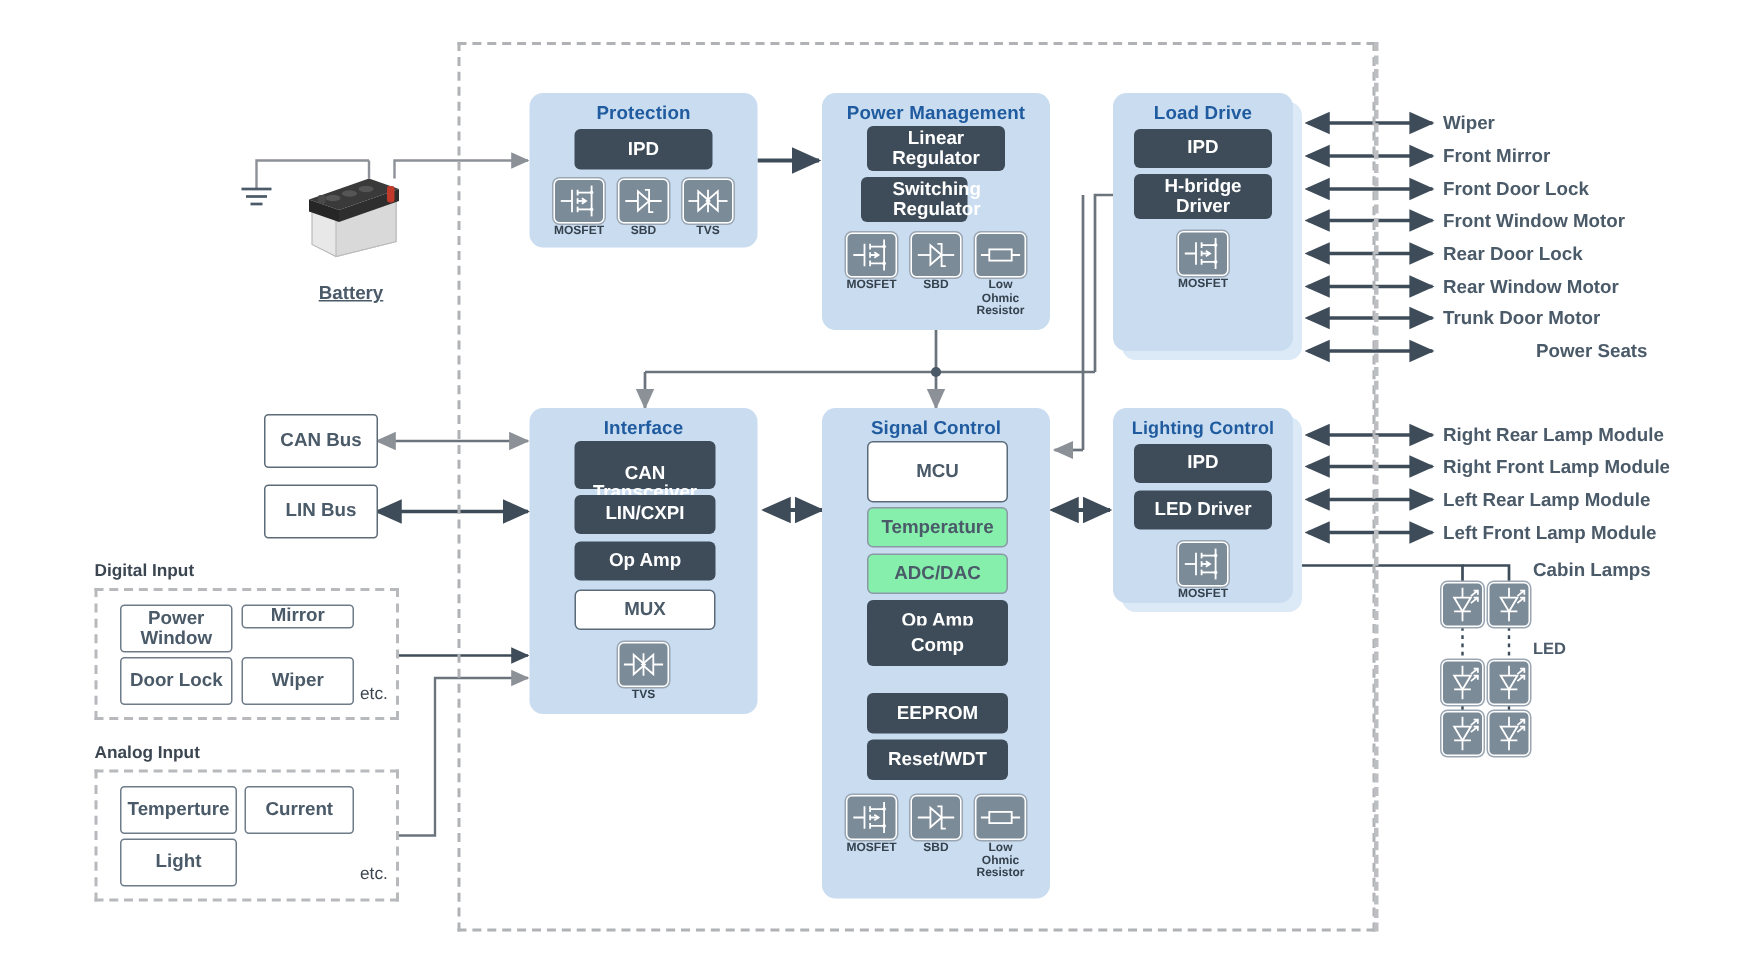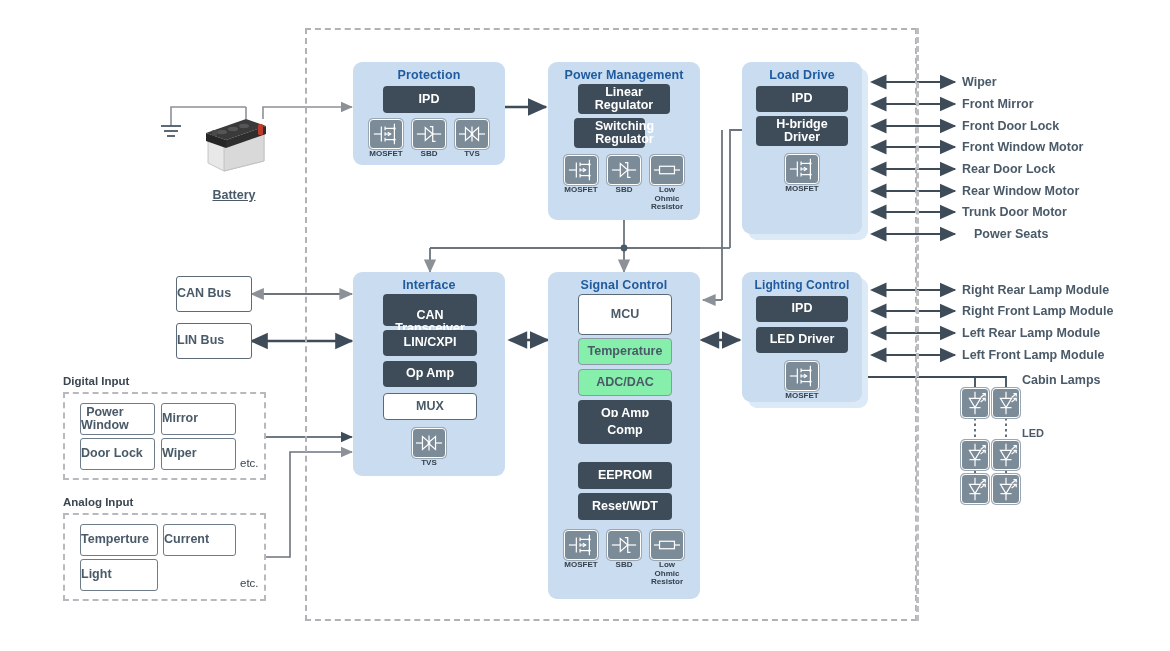--- a/index.html
+++ b/index.html
@@ -85,21 +85,21 @@
   }
 
   
   .wbox{
     position:absolute;
     background:#ffffff;
     border:1.4px solid #5d6a77;
     border-radius:3px;
     color:#4a5a68;
     font-size:12.5px;font-weight:bold;
-    display:flex;align-items:center;
+    display:flex;align-items:center;justify-content:center;
     text-align:center;line-height:1.08;
     box-sizing:border-box;
   }
   .wbox.thin{border:1.2px solid #6e7b88;}
 
   
   .dgroup{
     position:absolute;
     border:2px dashed #b7b9bc;
     box-sizing:border-box;
@@ -278,21 +278,21 @@
   <div class="wbox" style="left:176px;top:323px;width:76px;height:36px;">
     <span>LIN Bus</span>
   </div>
 
   <div class="grp-label" style="left:63px;top:375px;">Digital Input</div>
   <div class="dgroup" style="left:63px;top:392px;width:203px;height:88px;"></div>
   <div class="wbox thin" style="left:80px;top:403px;width:75px;height:32px;white-space:pre-line;">
     <span style="white-space:pre-line;">Power
 Window</span>
   </div>
-  <div class="wbox thin" style="left:161px;top:403px;width:75px;height:32px;">
+  <div class="wbox thin" style="left:161px;top:403px;width:75px;height:16px;">
     <span>Mirror</span>
   </div>
   <div class="wbox thin" style="left:80px;top:438px;width:75px;height:32px;">
     <span>Door Lock</span>
   </div>
   <div class="wbox thin" style="left:161px;top:438px;width:75px;height:32px;">
     <span>Wiper</span>
   </div>
   <div class="etc" style="left:240px;top:457px;">etc.</div>
 
@@ -578,21 +578,21 @@
     <div class="sym-label" style="left:37px;top:120px;width:46px;">MOSFET</div>
   </div>
 
   <div class="outlabel" style="left:962px;top:75px;">Wiper</div>
   <div class="outlabel" style="left:962px;top:97px;">Front Mirror</div>
   <div class="outlabel" style="left:962px;top:119px;">Front Door Lock</div>
   <div class="outlabel" style="left:962px;top:140px;">Front Window Motor</div>
   <div class="outlabel" style="left:962px;top:162px;">Rear Door Lock</div>
   <div class="outlabel" style="left:962px;top:184px;">Rear Window Motor</div>
   <div class="outlabel" style="left:962px;top:205px;">Trunk Door Motor</div>
-  <div class="outlabel" style="left:962px;top:227px;padding-left:12px;">Power Seats</div>
+  <div class="outlabel" style="left:1012px;top:227px;padding-left:12px;">Power Seats</div>
 
   <div class="outlabel" style="left:962px;top:283px;">Right Rear Lamp Module</div>
   <div class="outlabel" style="left:962px;top:304px;">Right Front Lamp Module</div>
   <div class="outlabel" style="left:962px;top:326px;">Left Rear Lamp Module</div>
   <div class="outlabel" style="left:962px;top:348px;">Left Front Lamp Module</div>
 
   <div class="outlabel" style="left:1022px;top:373px;">Cabin Lamps</div>
 
   <div class="sym" style="left:961px;top:388px;width:28px;height:30px;">
     <svg viewBox="0 0 28 30">

